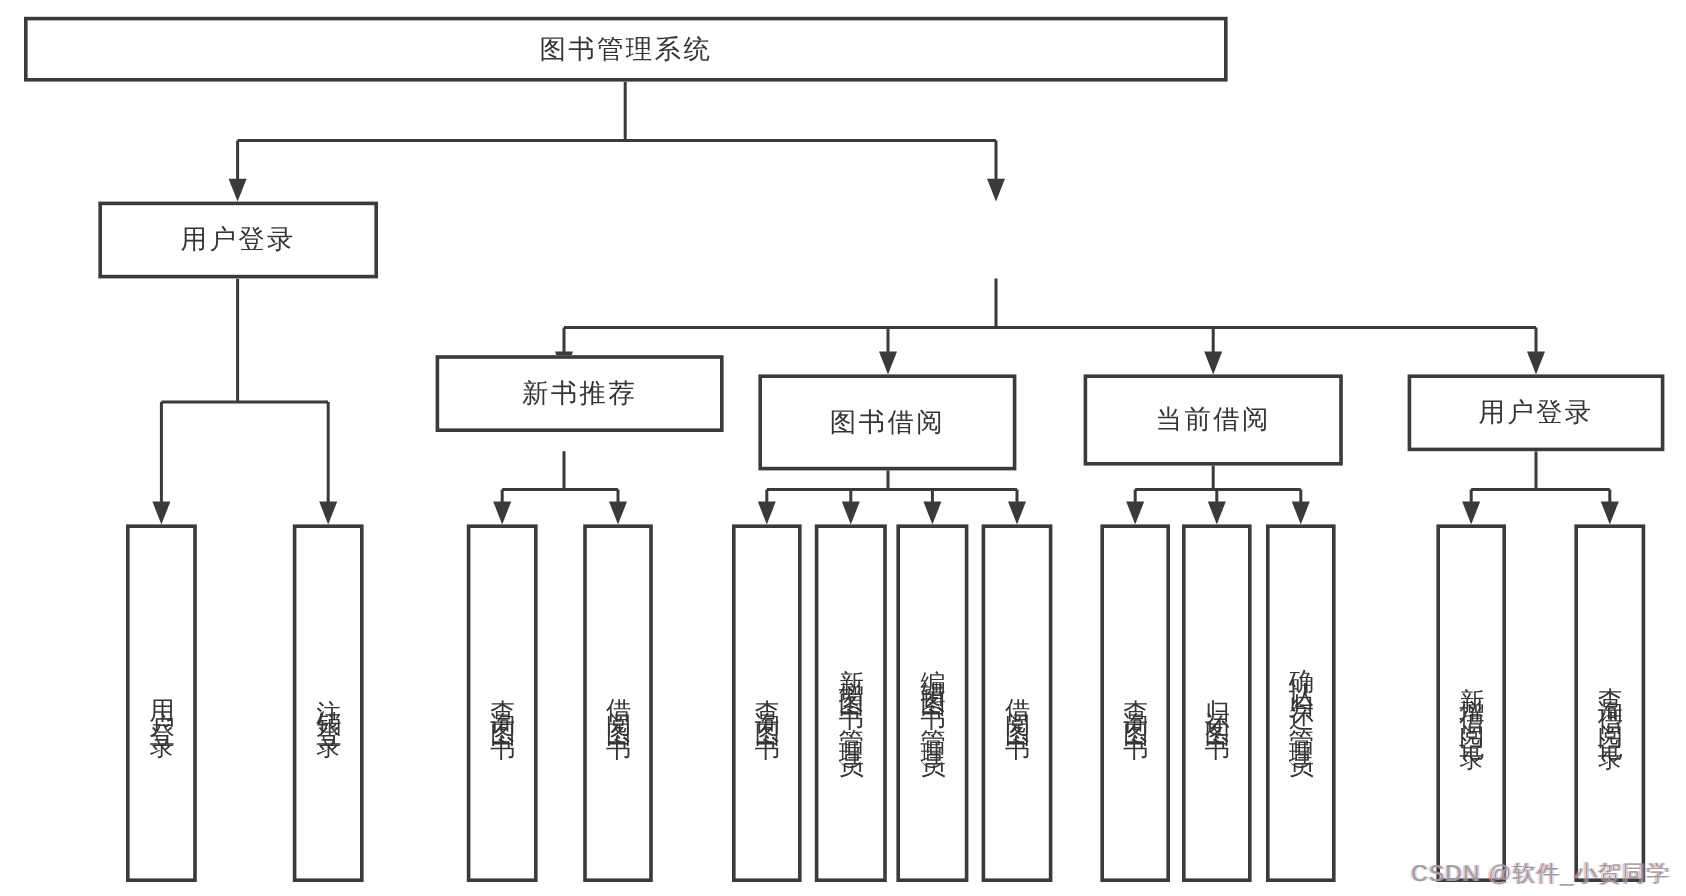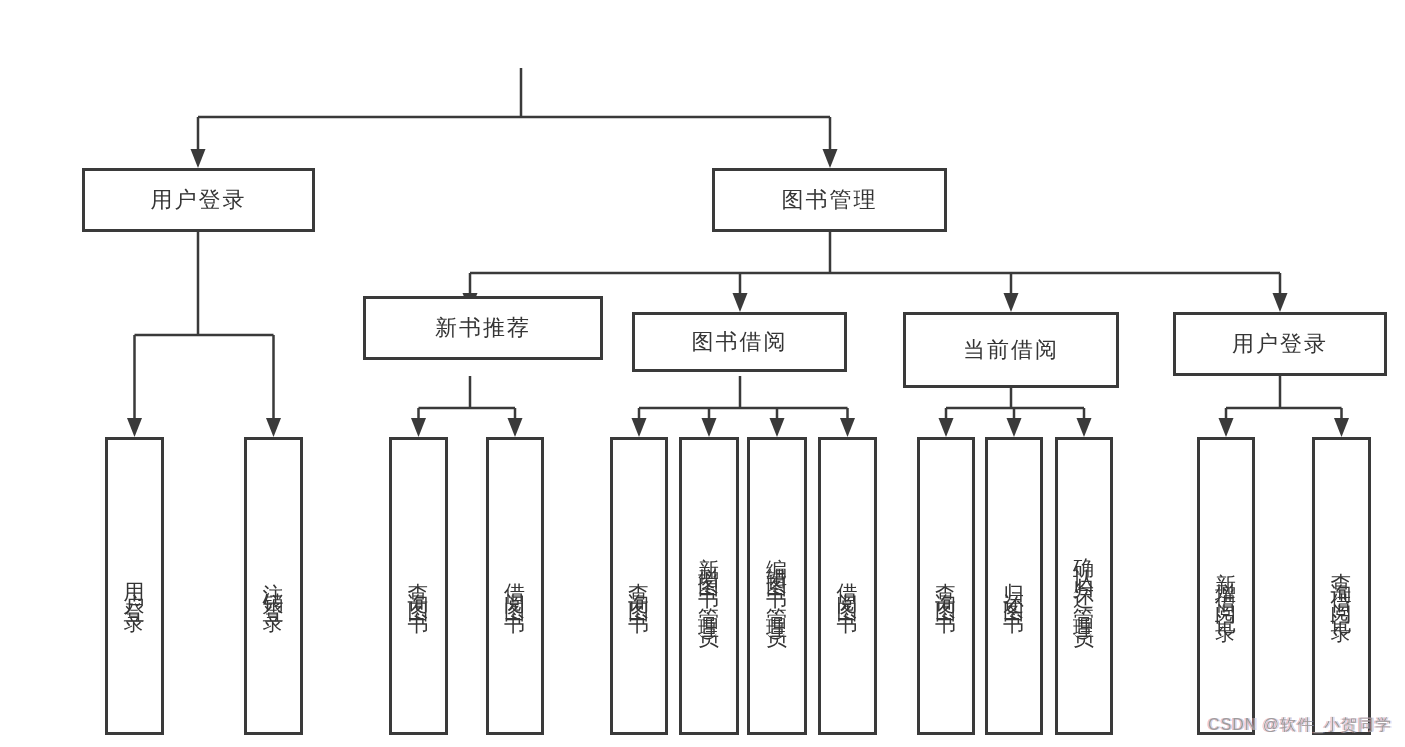--- a/index.html
+++ b/index.html
@@ -35,21 +35,21 @@
     writing-mode:vertical-rl;
     text-orientation:mixed;
     font-size:21px;
     letter-spacing:10px;
     line-height:1.1;
     color:#353535;
   }
   .watermark{
     position:absolute;
     right:13px;top:715px;
-    font-size:16px;
+    font-size:19px;
     letter-spacing:1px;
     color:#9c9c9c;
     text-shadow:-1.5px 0 0 rgba(233,150,150,0.55), 1.5px 0 0 rgba(150,165,230,0.45);
     z-index:5;
     white-space:nowrap;
   }
 </style>
 </head>
 <body>
 
@@ -81,26 +81,26 @@
       <polygon points="769.5,418 784.5,418 777,437"></polygon>
       <polygon points="840,418 855,418 847.5,437"></polygon>
       <polygon points="938.5,418 953.5,418 946,437"></polygon>
       <polygon points="1006.5,418 1021.5,418 1014,437"></polygon>
       <polygon points="1076.5,418 1091.5,418 1084,437"></polygon>
       <polygon points="1218.5,418 1233.5,418 1226,437"></polygon>
       <polygon points="1334,418 1349,418 1341.5,437"></polygon>
     </g>
   </svg>
 
+  <div class="node" style="left:20px;top:14px;width:1003px;height:54px;">图书管理系统</div>
 
   <div class="node" style="left:82px;top:168px;width:233px;height:64px;">用户登录</div>
-  <div class="node" style="left:712px;top:168px;width:235px;height:64px;">图书管理</div>
 
   <div class="node" style="left:363px;top:296px;width:240px;height:64px;">新书推荐</div>
-  <div class="node" style="left:632px;top:312px;width:215px;height:60px;">图书借阅</div>
+  <div class="node" style="left:632px;top:312px;width:215px;height:80px;">图书借阅</div>
   <div class="node" style="left:903px;top:312px;width:216px;height:76px;">当前借阅</div>
   <div class="node" style="left:1173px;top:312px;width:214px;height:64px;">用户登录</div>
 
   <div class="leaf" style="left:105px;top:437px;width:59px;height:298px;">
     <span>用户登录</span>
   </div>
   <div class="leaf" style="left:244px;top:437px;width:59px;height:298px;">
     <span>注销登录</span>
   </div>
 

